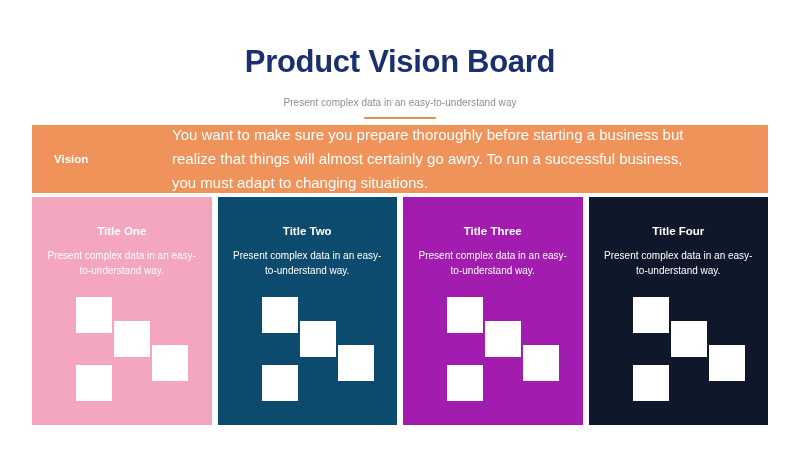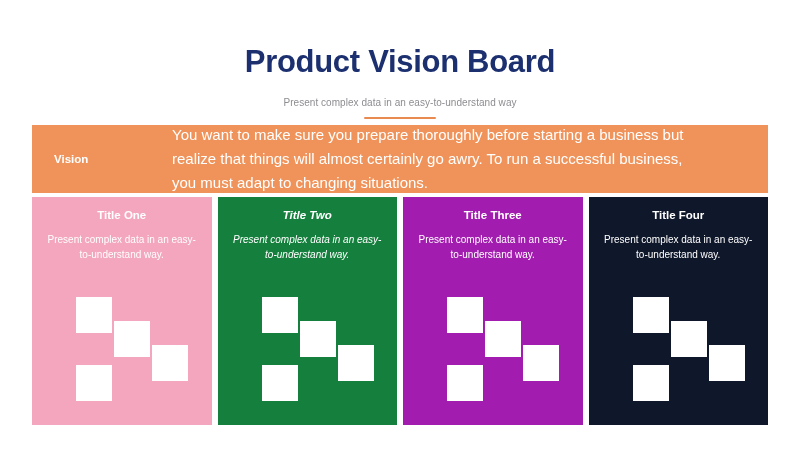--- a/index.html
+++ b/index.html
@@ -99,21 +99,21 @@
     flex: 1 1 0;
     height: 228px;
     overflow: hidden;
     box-sizing: border-box;
   }
   .col-head {
     position: absolute;
     left: 0;
     top: 0;
     width: 100%;
-    padding: 12px 14px 0 14px;
+    padding: 28px 14px 0 14px;
     box-sizing: border-box;
     text-align: center;
   }
   .col-title {
     margin: 0;
     font-size: 11.5px;
     font-weight: bold;
     color: #ffffff;
     line-height: 1.2;
   }
@@ -158,21 +158,21 @@
       <div class="col-head">
         <h2 class="col-title">Title One</h2>
         <p class="col-body">Present complex data in an easy-to-understand way.</p>
       </div>
       <div class="sq s1"></div>
       <div class="sq s2"></div>
       <div class="sq s3"></div>
       <div class="sq s4"></div>
     </div>
 
-    <div class="column" style="background: #15803d; font-style: italic;">
+    <div class="column" style="background: #0c4a6e;">
       <div class="col-head">
         <h2 class="col-title">Title Two</h2>
         <p class="col-body">Present complex data in an easy-to-understand way.</p>
       </div>
       <div class="sq s1"></div>
       <div class="sq s2"></div>
       <div class="sq s3"></div>
       <div class="sq s4"></div>
     </div>
 

